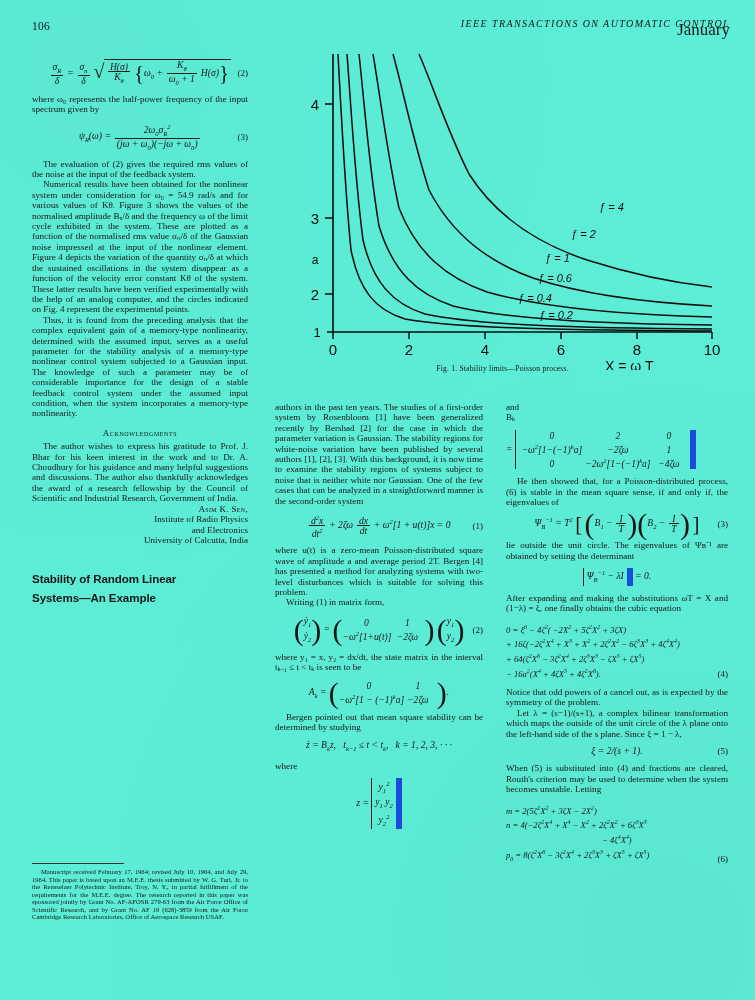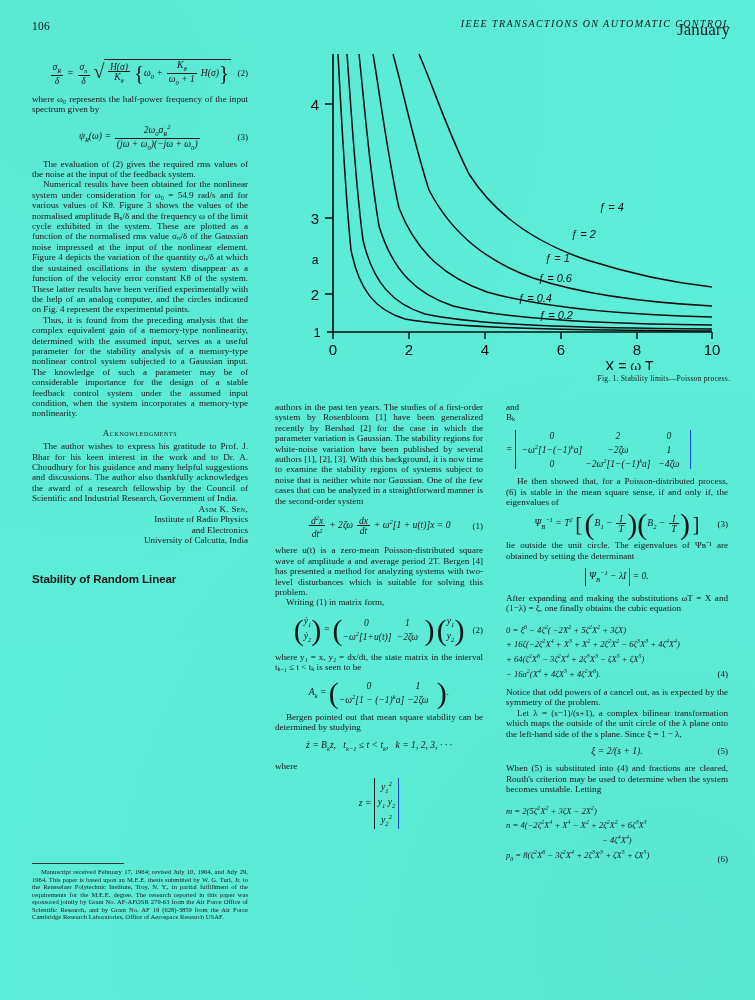--- a/index.html
+++ b/index.html
@@ -64,26 +64,26 @@
   .frac .d{display:block;border-top:1px solid #222;padding:0 2px;line-height:9px;}
   sub{font-size:.68em;}
   sup{font-size:.68em;}
   .radsym{font-size:20px;font-style:normal;vertical-align:-2px;}
   .ovl{border-top:1px solid #222;padding:0 2px;display:inline-block;}
   .paren{font-size:21px;font-style:normal;vertical-align:middle;line-height:0;}
   .bigparen{font-size:30px;font-style:normal;vertical-align:middle;line-height:0;}
   .mat{display:inline-block;vertical-align:middle;text-align:center;}
   .mat .row{display:block;line-height:11px;white-space:nowrap;}
   .mat .row span{display:inline-block;text-align:center;}
-  .bar{display:inline-block;border-left:1px solid #222;border-right:1px solid #1d4ed8;padding:0 3px;}
+  .bar{display:inline-block;border-left:1px solid #222;border-right:6px solid #1d4ed8;padding:0 3px;}
 
   
   .figwrap{position:absolute;left:245px;top:22px;width:455px;height:356px;}
   .figcap{
-    position:absolute;left:0;top:334px;width:455px;text-align:right;
+    position:absolute;left:0;top:324px;width:455px;text-align:center;
     font-size:7.6px;letter-spacing:.2px;
   }
   svg{display:block;}
 
   
   .fnrule{position:absolute;left:2px;top:845px;width:92px;border-top:1px solid #333;}
   .fn{
     position:absolute;left:2px;top:850px;width:216px;
     font-size:6.6px;line-height:7.5px;text-align:justify;text-indent:9px;
   }
@@ -139,20 +139,21 @@
 
     <p class="sig">
       <span class="nm">Asim K. Sen,</span>
     </p>
     <p class="sig">Institute of Radio Physics</p>
     <p class="sig">and Electronics</p>
     <p class="sig">University of Calcutta, India</p>
 
     <div style="height:26px"></div>
     <p class="arttitle">Stability of Random Linear</p>
+    <p class="arttitle">Systems—An Example</p>
   </div>
 
   <div class="fnrule"></div>
   <div class="fn">Manuscript received February 17, 1964; revised July 10, 1964, and July 29, 1964. This paper is based upon an M.E.E. thesis submitted by W. G. Turl, Jr. to the Rensselaer Polytechnic Institute, Troy, N. Y., in partial fulfillment of the requirements for the M.E.E. degree. The research reported in this paper was sponsored jointly by Grant No. AF-AFOSR 279-63 from the Air Force Office of Scientific Research, and by Grant No. AF 19 (628)-3859 from the Air Force Cambridge Research Laboratories, Office of Aerospace Research USAF.</div>
 
   <div class="figwrap">
     <svg width="455" height="330" viewBox="0 0 455 330">
 
       <line x1="58" y1="14" x2="58" y2="292" stroke="#111" stroke-width="1.6"></line>
       <line x1="58" y1="292" x2="437" y2="292" stroke="#111" stroke-width="1.6"></line>

